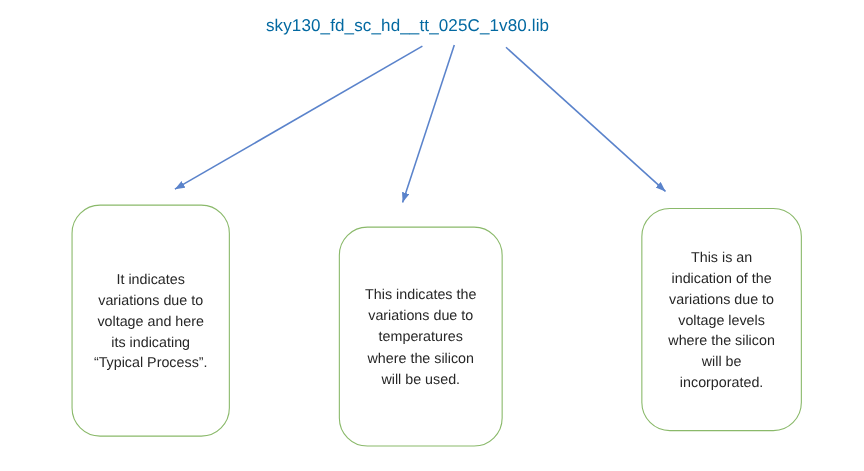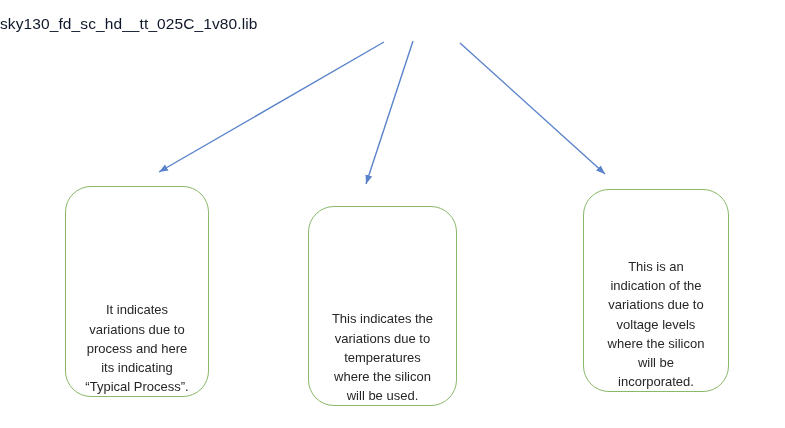--- a/index.html
+++ b/index.html
@@ -6,40 +6,41 @@
   .canvas{
     position:relative;
     width:785px;height:428px;
     background:#ffffff;
     font-family:"Liberation Sans", sans-serif;
     overflow:hidden;
   }
   .title{
     position:absolute;
     left:0;top:15px;width:741px;
+    text-align:center;
     font-size:15.5px;
-    color:#0f172a;
+    color:#0369a1;
     letter-spacing:0.1px;
   }
   .connectors{
     position:absolute;left:0;top:0;width:785px;height:428px;
     pointer-events:none;
   }
   .connectors line{
     stroke:#4472c4;
     stroke-width:1.4;
     opacity:0.88;
   }
   .box{
     position:absolute;
     border:1.2px solid #8ab96a;
     border-radius:26px;
     background:#ffffff;
     display:flex;
-    align-items:flex-end;
+    align-items:center;
     justify-content:center;
     text-align:center;
     color:#262626;
     font-size:13px;
     line-height:1.47;
   }
   .box-text{
     white-space:pre-line;
     padding:0 6px;
   }
@@ -61,21 +62,21 @@
       </marker>
     </defs>
     <line x1="384" y1="42" x2="159" y2="172" marker-end="url(#arrowhead)"></line>
     <line x1="413" y1="41" x2="366" y2="184" marker-end="url(#arrowhead)"></line>
     <line x1="460" y1="43" x2="605" y2="174" marker-end="url(#arrowhead)"></line>
   </svg>
 
   <div class="box box-process">
     <div class="box-text">It indicates
 variations due to
-process and here
+voltage and here
 its indicating
 “Typical Process”.</div>
   </div>
 
   <div class="box box-temperature">
     <div class="box-text">This indicates the
 variations due to
 temperatures
 where the silicon
 will be used.</div>

